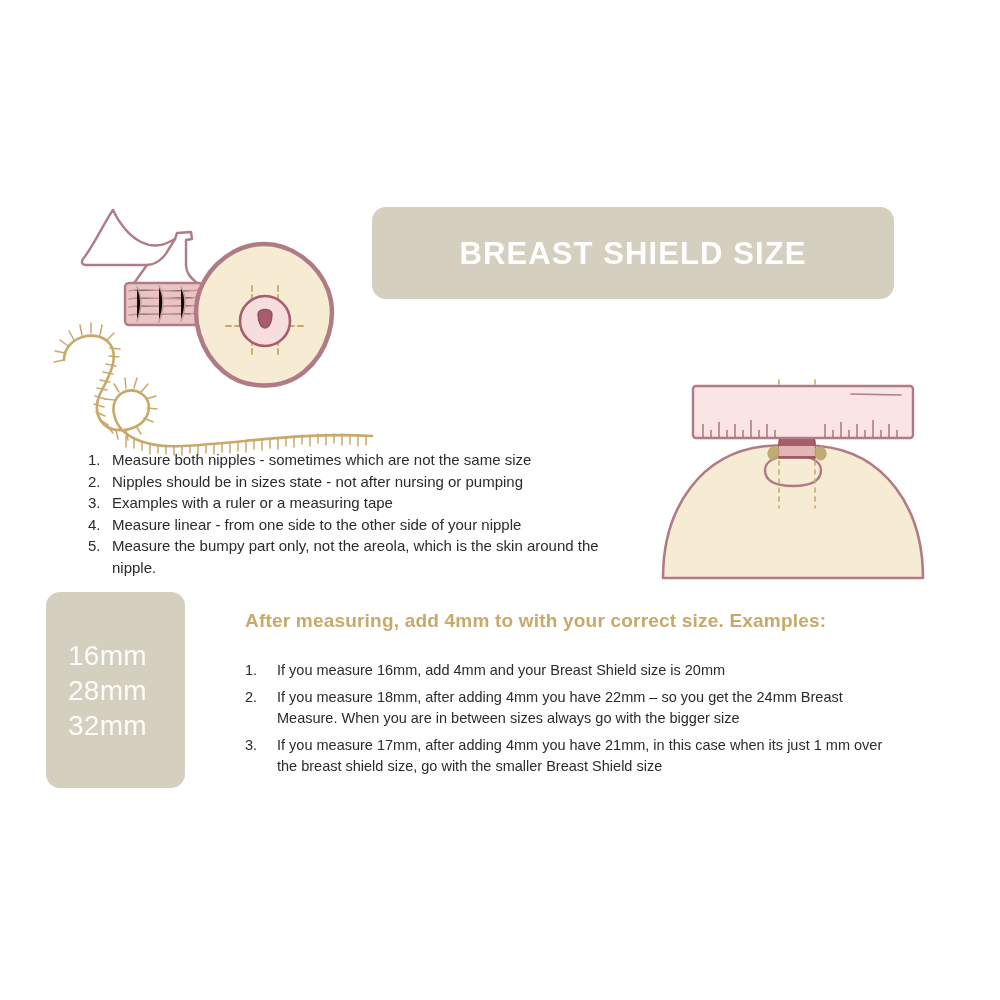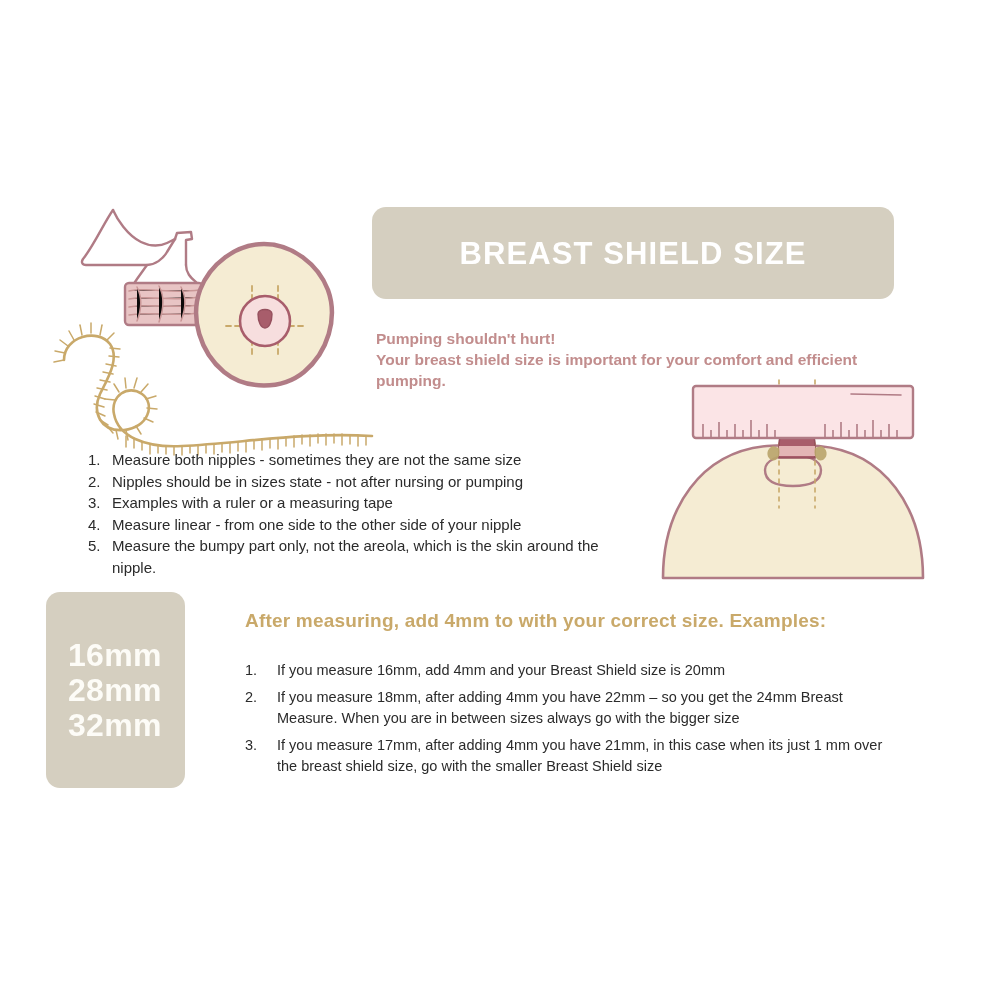--- a/index.html
+++ b/index.html
@@ -38,21 +38,21 @@
   #steps .txt{flex:1;}
 
   
   #sizes-box{
     position:absolute;left:46px;top:592px;width:139px;height:196px;
     background:#d5cfc0;border-radius:14px;
     display:flex;flex-direction:column;justify-content:center;
     padding-left:22px;box-sizing:border-box;
   }
   #sizes-box .size{
-    color:#fdfcf7;font-size:32px;font-weight:bold;line-height:35px;letter-spacing:.3px;
+    color:#fdfcf7;font-size:28px;font-weight:normal;line-height:35px;letter-spacing:.3px;
   }
 
   
   #examples-heading{
     position:absolute;left:245px;top:610px;width:660px;
     color:#c9a96a;font-size:19px;font-weight:bold;letter-spacing:.2px;
   }
 
   
   #examples{
@@ -245,30 +245,25 @@
       </g>
 
       <line x1="196" y1="14" x2="246" y2="15" stroke="#b07b85" stroke-width="1.6" stroke-linecap="round"></line>
     </svg>
   </div>
 
   <div id="title-banner">
     <div class="title-text">BREAST SHIELD SIZE</div>
   </div>
 
-  <div id="intro">
-    <span class="l">Pumping shouldn't hurt!</span>
-    <span class="l">Your breast shield size is important for your comfort and efficient</span>
-    <span class="l">pumping.</span>
-  </div>
 
   <div id="steps">
     <div class="row">
       <span class="num">1.</span>
-      <span class="txt">Measure both nipples - sometimes they are not the same size</span>
+      <span class="txt">Measure both nipples - sometimes which are not the same size</span>
     </div>
     <div class="row">
       <span class="num">2.</span>
       <span class="txt">Nipples should be in sizes state - not after nursing or pumping</span>
     </div>
     <div class="row">
       <span class="num">3.</span>
       <span class="txt">Examples with a ruler or a measuring tape</span>
     </div>
     <div class="row">

